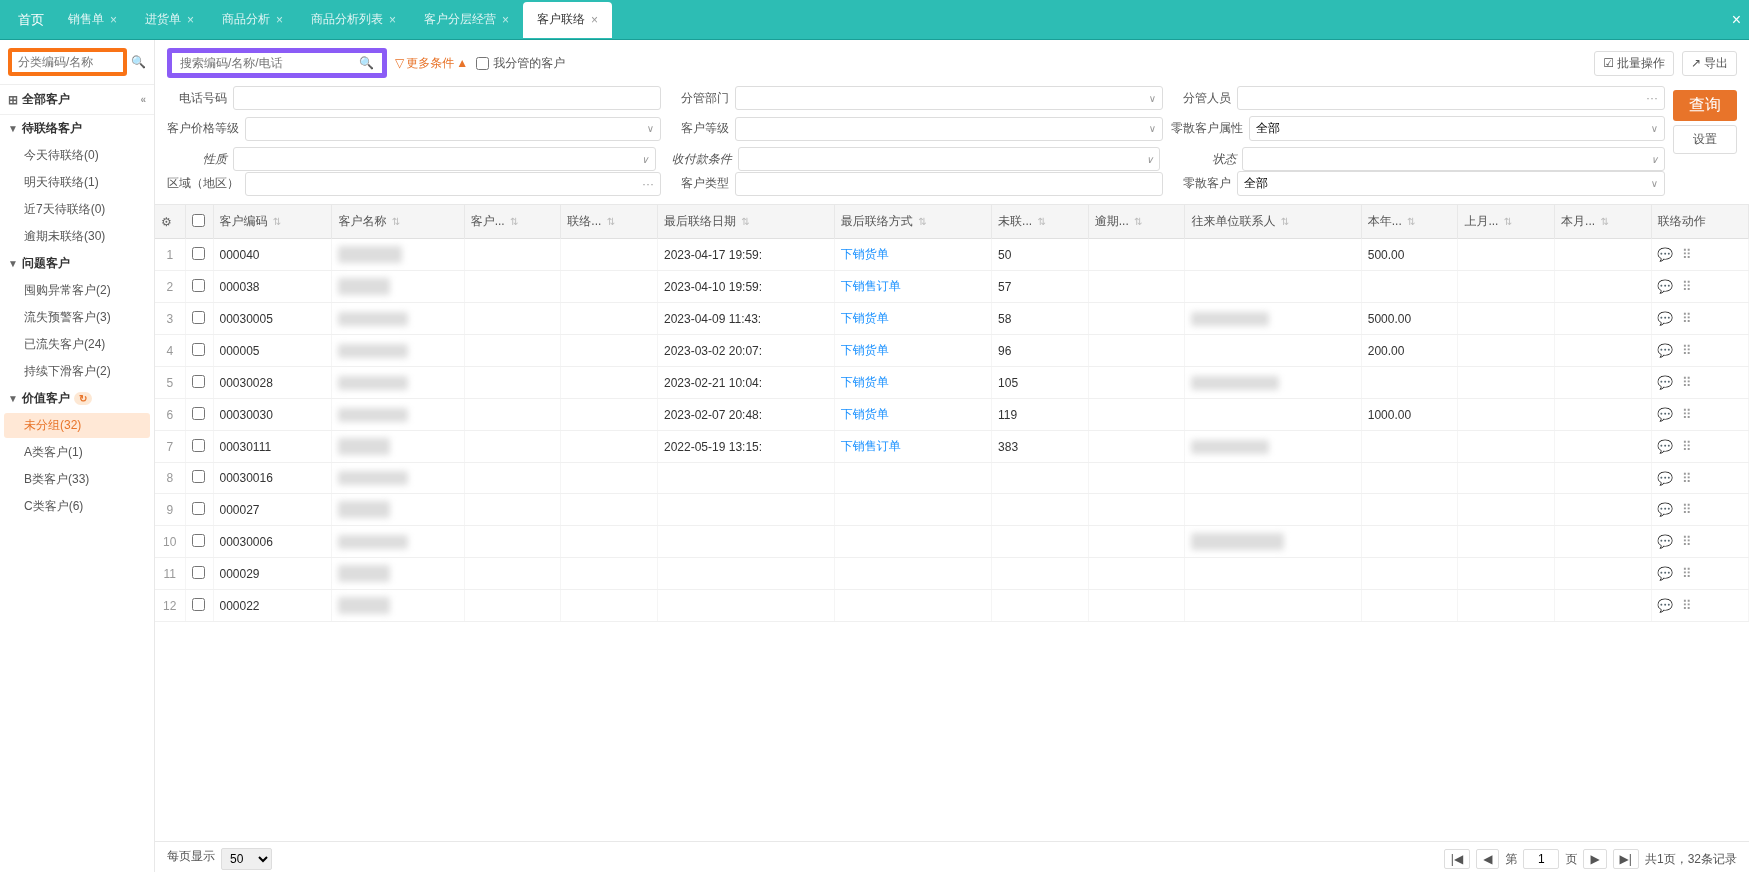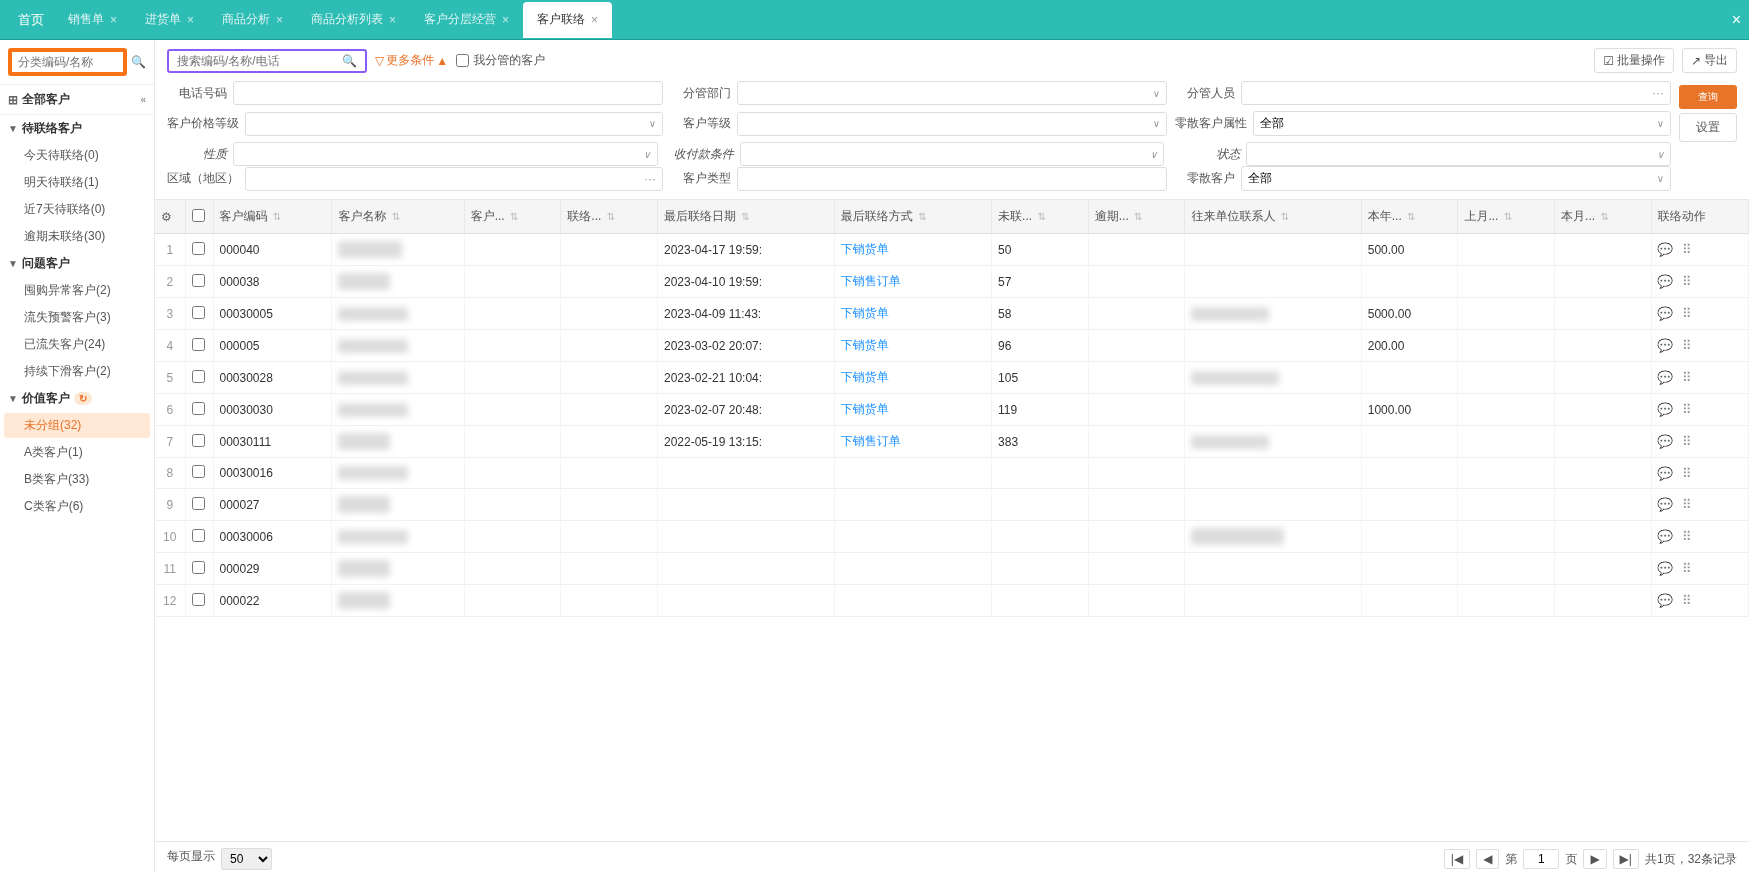--- a/index.html
+++ b/index.html
@@ -68,22 +68,22 @@
     }
 
     
     .filter-area {
       background: #fff; border-bottom: 1px solid #e8e8e8; padding: 8px 12px;
     }
     .filter-top-bar {
       display: flex; align-items: center; margin-bottom: 8px; gap: 8px;
     }
     .search-box {
-      display: flex; align-items: center; border: 2px solid #8b5cf6; border-radius: 3px;
-      padding: 3px 8px; width: 200px;
+      display: flex; align-items: center; border: 5px solid #8b5cf6; border-radius: 3px;
+      padding: 3px 8px; width: 220px;
     }
     .search-box input {
       border: none; outline: none; font-size: 12px; flex: 1;
     }
     .more-conditions {
       display: flex; align-items: center; color: #e8742a; cursor: pointer; gap: 2px;
     }
     .my-customers {
       display: flex; align-items: center; gap: 4px; color: #555; cursor: pointer;
     }
@@ -110,21 +110,21 @@
       flex: 1; border: 1px solid #ddd; border-radius: 3px; padding: 3px 6px;
       font-size: 12px; outline: none; min-height: 24px;
     }
 
     
     .filter-actions {
       display: flex; flex-direction: column; gap: 4px; justify-content: center;
     }
     .btn-query {
       background: #e8742a; color: #fff; border: none; border-radius: 3px;
-      padding: 5px 16px; cursor: pointer; font-size: 10px;
+      padding: 5px 16px; cursor: pointer; font-size: 16px;
     }
     .btn-reset {
       background: #fff; color: #555; border: 1px solid #ddd; border-radius: 3px;
       padding: 5px 16px; cursor: pointer; font-size: 12px;
     }
 
     
     .table-area {
       flex: 1; overflow: auto; background: #fff;
     }

